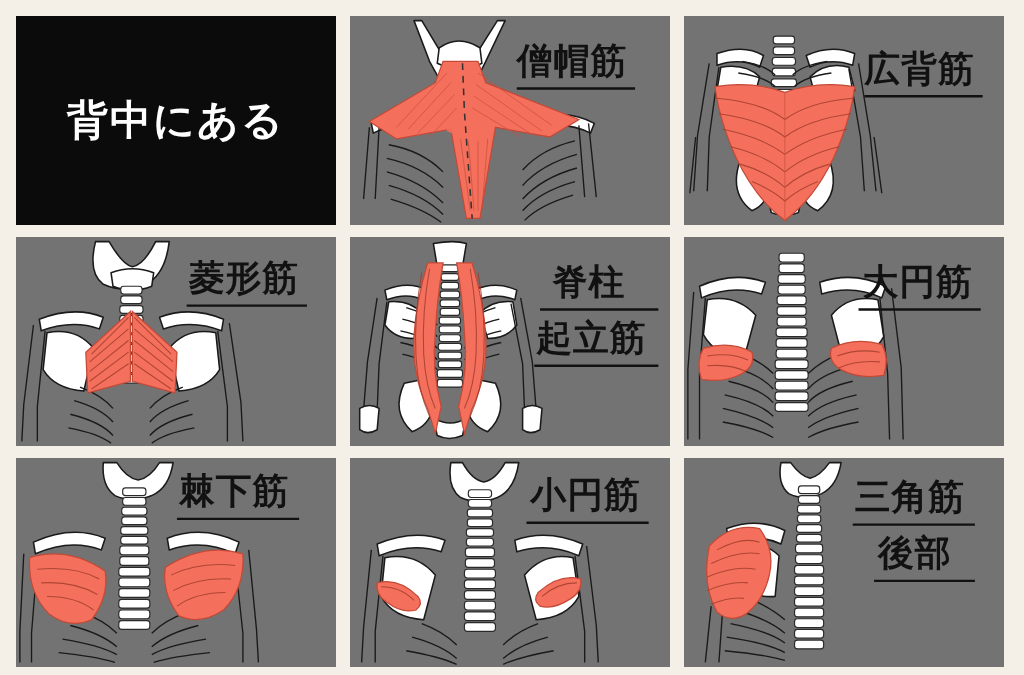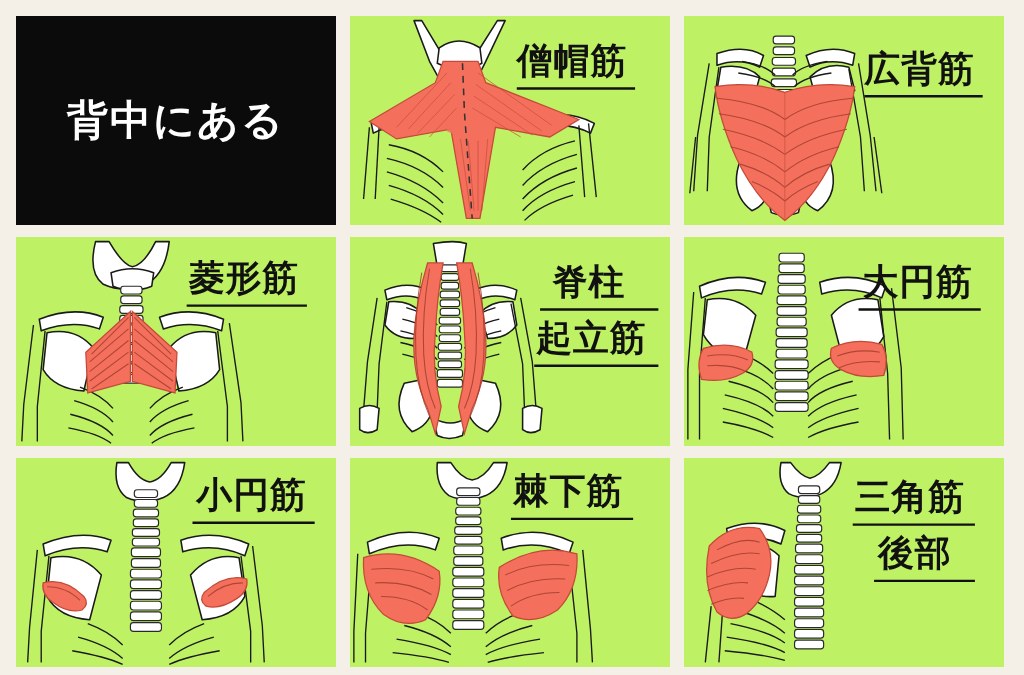--- a/index.html
+++ b/index.html
@@ -32,21 +32,21 @@
     color:#ffffff;
     font-weight:700;
     font-size:41px;
     letter-spacing:2px;
     line-height:1.12;
     white-space:nowrap;
   }
 
   
   .panel{
-    background:#bef264;
+    background:#737373;
     display:block;
   }
   .panel svg{display:block;width:100%;height:100%;}
 
   .label-group{pointer-events:none;}
   .label-text{
     font-family:"DejaVu Sans","Liberation Sans",sans-serif;
     font-weight:700;
     fill:#111111;
     letter-spacing:1px;
@@ -366,20 +366,78 @@
       <g class="label-group">
         <text class="label-text" x="184" y="56" font-size="37">大円筋</text>
         <line class="label-rule" x1="180" y1="72" x2="306" y2="72"></line>
       </g>
     </svg>
   </div>
 
   <div class="cell panel">
     <svg viewBox="0 0 330 210" preserveAspectRatio="xMidYMid meet">
 
+      <path class="bone" d="M92 2 L104 2 q10 16 22 18 q12 -2 22 -18 L162 2 q-4 26 -22 34 q-20 8 -38 0 q-14 -10 -12 -34 z"></path>
+
+      <g class="bone-light">
+        <rect x="110" y="28" width="24" height="8" rx="3"></rect>
+          <rect x="110" y="38" width="24" height="8" rx="3"></rect>
+        <rect x="109" y="48" width="26" height="8" rx="3"></rect>
+          <rect x="109" y="58" width="26" height="8" rx="3"></rect>
+        <rect x="108" y="68" width="28" height="8" rx="3"></rect>
+          <rect x="108" y="78" width="28" height="8" rx="3"></rect>
+        <rect x="107" y="88" width="30" height="9" rx="3"></rect>
+          <rect x="107" y="99" width="30" height="9" rx="3"></rect>
+        <rect x="106" y="110" width="32" height="9" rx="3"></rect>
+          <rect x="106" y="121" width="32" height="9" rx="3"></rect>
+        <rect x="106" y="132" width="32" height="9" rx="3"></rect>
+          <rect x="106" y="143" width="32" height="9" rx="3"></rect>
+        <rect x="106" y="154" width="32" height="9" rx="3"></rect>
+          <rect x="106" y="165" width="32" height="9" rx="3"></rect>
+      </g>
+
+      <path class="bone" d="M18 84 q40 -18 74 -4 l-4 12 q-32 -12 -68 4 z"></path>
+      <path class="bone" d="M156 80 q36 -14 74 4 l-4 12 q-34 -16 -68 -4 z"></path>
+
+      <path class="bone-thin" d="M8 96 L4 176 L4 208"></path>
+      <path class="bone-thin" d="M22 104 L16 178 L16 208"></path>
+      <path class="bone-thin" d="M240 92 L248 174 L250 208"></path>
+      <path class="bone-thin" d="M226 104 L234 178 L234 208"></path>
+
+      <g class="bone-thin">
+        <path d="M66 156 q24 8 38 22"></path>
+          <path d="M56 170 q32 8 48 22"></path>
+        <path d="M48 184 q38 6 56 16"></path>
+          <path d="M44 198 q38 4 58 10"></path>
+        <path d="M178 156 q-24 8 -38 22"></path>
+          <path d="M188 170 q-32 8 -48 22"></path>
+        <path d="M196 184 q-38 6 -56 16"></path>
+          <path d="M200 198 q-38 4 -58 10"></path>
+      </g>
+
+      <path class="muscle" d="M14 100 q40 -12 78 14 q4 26 -14 50 q-22 10 -44 -6 q-22 -22 -20 -58 z"></path>
+      <path class="muscle" d="M234 96 q-40 -12 -80 14 q-4 26 14 50 q22 10 46 -6 q22 -22 20 -58 z"></path>
+      <g class="muscle-dark">
+        <path d="M22 112 q38 -4 64 10"></path>
+        <path d="M26 126 q34 -2 58 12"></path>
+        <path d="M32 140 q30 0 48 14"></path>
+        <path d="M226 108 q-38 -4 -66 10"></path>
+        <path d="M222 122 q-34 -2 -60 12"></path>
+        <path d="M216 136 q-30 0 -50 14"></path>
+      </g>
+      <g class="label-group">
+        <text class="label-text" x="168" y="44" font-size="37">棘下筋</text>
+        <line class="label-rule" x1="166" y1="60" x2="292" y2="60"></line>
+      </g>
+    </svg>
+  </div>
+
+  <div class="cell panel">
+    <svg viewBox="0 0 330 210" preserveAspectRatio="xMidYMid meet">
+
       <path class="bone" d="M104 2 L116 2 q10 18 22 20 q12 -2 22 -20 L174 2 q-4 28 -22 36 q-20 8 -38 0 q-14 -10 -10 -36 z"></path>
 
       <g class="bone-light">
         <rect x="122" y="30" width="24" height="8" rx="3"></rect>
           <rect x="122" y="40" width="24" height="8" rx="3"></rect>
         <rect x="121" y="50" width="26" height="8" rx="3"></rect>
           <rect x="121" y="60" width="26" height="8" rx="3"></rect>
         <rect x="120" y="70" width="28" height="8" rx="3"></rect>
           <rect x="120" y="80" width="28" height="8" rx="3"></rect>
         <rect x="119" y="90" width="30" height="9" rx="3"></rect>
@@ -414,78 +472,20 @@
 
       <path class="muscle" d="M28 126 q22 -6 42 14 q6 8 -2 14 q-14 4 -30 -8 q-12 -8 -10 -20 z"></path>
       <path class="muscle" d="M238 122 q-22 -6 -44 14 q-6 8 2 14 q14 4 32 -8 q12 -8 10 -20 z"></path>
       <g class="muscle-dark">
         <path d="M32 130 q20 0 34 14"></path>
         <path d="M234 126 q-20 0 -36 14"></path>
       </g>
       <g class="label-group">
         <text class="label-text" x="186" y="48" font-size="37">小円筋</text>
         <line class="label-rule" x1="182" y1="64" x2="308" y2="64"></line>
-      </g>
-    </svg>
-  </div>
-
-  <div class="cell panel">
-    <svg viewBox="0 0 330 210" preserveAspectRatio="xMidYMid meet">
-
-      <path class="bone" d="M92 2 L104 2 q10 16 22 18 q12 -2 22 -18 L162 2 q-4 26 -22 34 q-20 8 -38 0 q-14 -10 -12 -34 z"></path>
-
-      <g class="bone-light">
-        <rect x="110" y="28" width="24" height="8" rx="3"></rect>
-          <rect x="110" y="38" width="24" height="8" rx="3"></rect>
-        <rect x="109" y="48" width="26" height="8" rx="3"></rect>
-          <rect x="109" y="58" width="26" height="8" rx="3"></rect>
-        <rect x="108" y="68" width="28" height="8" rx="3"></rect>
-          <rect x="108" y="78" width="28" height="8" rx="3"></rect>
-        <rect x="107" y="88" width="30" height="9" rx="3"></rect>
-          <rect x="107" y="99" width="30" height="9" rx="3"></rect>
-        <rect x="106" y="110" width="32" height="9" rx="3"></rect>
-          <rect x="106" y="121" width="32" height="9" rx="3"></rect>
-        <rect x="106" y="132" width="32" height="9" rx="3"></rect>
-          <rect x="106" y="143" width="32" height="9" rx="3"></rect>
-        <rect x="106" y="154" width="32" height="9" rx="3"></rect>
-          <rect x="106" y="165" width="32" height="9" rx="3"></rect>
-      </g>
-
-      <path class="bone" d="M18 84 q40 -18 74 -4 l-4 12 q-32 -12 -68 4 z"></path>
-      <path class="bone" d="M156 80 q36 -14 74 4 l-4 12 q-34 -16 -68 -4 z"></path>
-
-      <path class="bone-thin" d="M8 96 L4 176 L4 208"></path>
-      <path class="bone-thin" d="M22 104 L16 178 L16 208"></path>
-      <path class="bone-thin" d="M240 92 L248 174 L250 208"></path>
-      <path class="bone-thin" d="M226 104 L234 178 L234 208"></path>
-
-      <g class="bone-thin">
-        <path d="M66 156 q24 8 38 22"></path>
-          <path d="M56 170 q32 8 48 22"></path>
-        <path d="M48 184 q38 6 56 16"></path>
-          <path d="M44 198 q38 4 58 10"></path>
-        <path d="M178 156 q-24 8 -38 22"></path>
-          <path d="M188 170 q-32 8 -48 22"></path>
-        <path d="M196 184 q-38 6 -56 16"></path>
-          <path d="M200 198 q-38 4 -58 10"></path>
-      </g>
-
-      <path class="muscle" d="M14 100 q40 -12 78 14 q4 26 -14 50 q-22 10 -44 -6 q-22 -22 -20 -58 z"></path>
-      <path class="muscle" d="M234 96 q-40 -12 -80 14 q-4 26 14 50 q22 10 46 -6 q22 -22 20 -58 z"></path>
-      <g class="muscle-dark">
-        <path d="M22 112 q38 -4 64 10"></path>
-        <path d="M26 126 q34 -2 58 12"></path>
-        <path d="M32 140 q30 0 48 14"></path>
-        <path d="M226 108 q-38 -4 -66 10"></path>
-        <path d="M222 122 q-34 -2 -60 12"></path>
-        <path d="M216 136 q-30 0 -50 14"></path>
-      </g>
-      <g class="label-group">
-        <text class="label-text" x="168" y="44" font-size="37">棘下筋</text>
-        <line class="label-rule" x1="166" y1="60" x2="292" y2="60"></line>
       </g>
     </svg>
   </div>
 
   <div class="cell panel">
     <svg viewBox="0 0 330 210" preserveAspectRatio="xMidYMid meet">
 
       <path class="bone" d="M100 2 L110 2 q10 14 20 16 q10 -2 20 -16 L162 2 q-4 24 -20 32 q-18 8 -34 0 q-12 -10 -8 -32 z"></path>
 
       <g class="bone-light">

